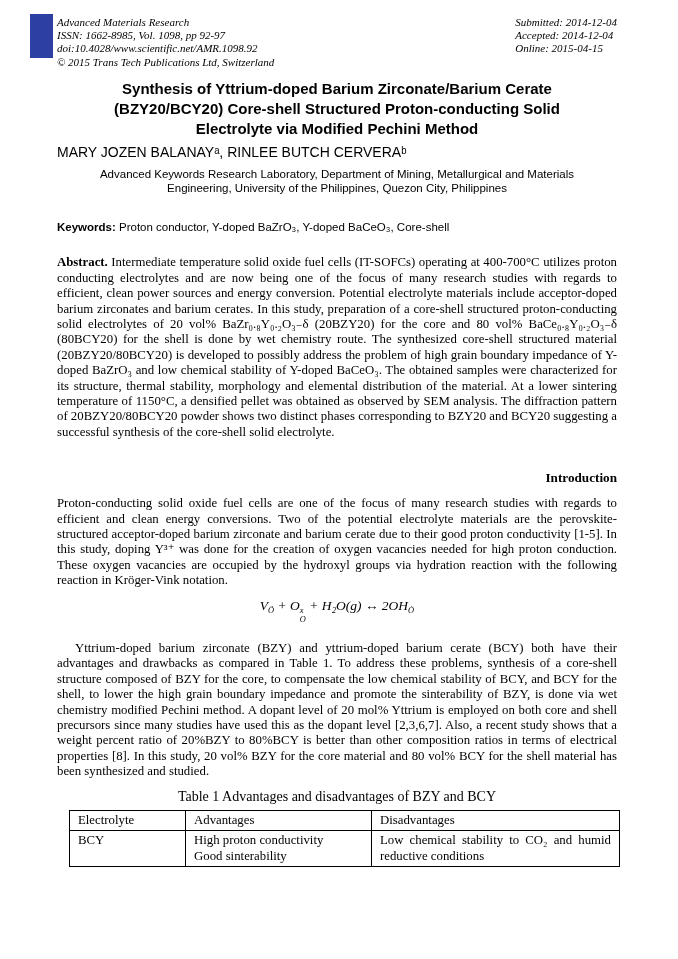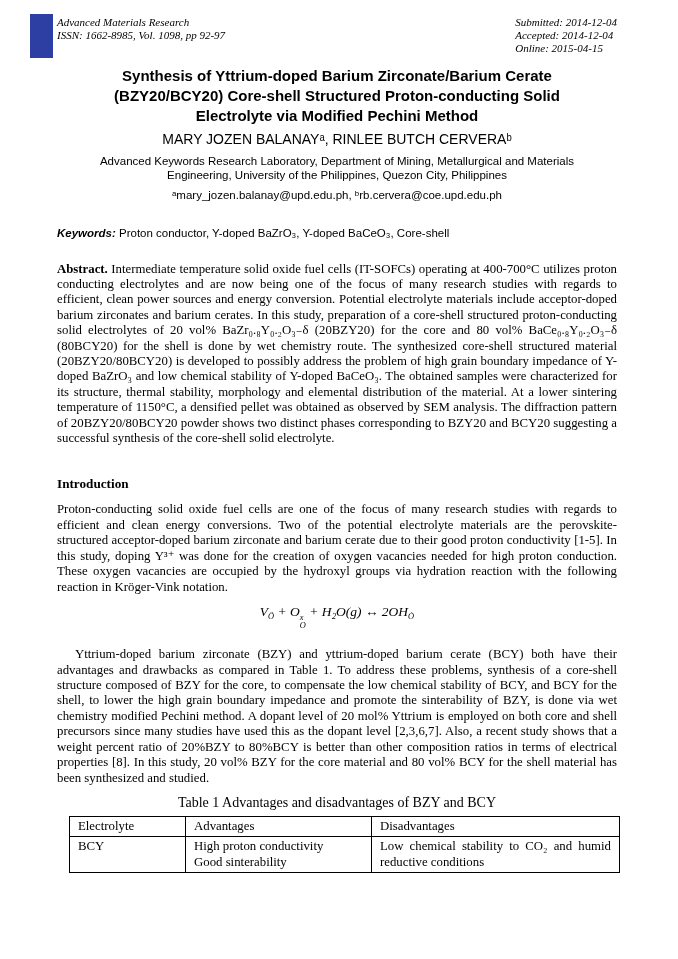--- a/index.html
+++ b/index.html
@@ -10,38 +10,38 @@
 
   
   .pub-header{display:flex;justify-content:space-between;
       font-style:italic;font-size:11px;line-height:13.2px;}
   .pub-right{text-align:left;}
 
   
   .title{margin:10px 0 0 0;text-align:center;font-weight:bold;
       font-family:"Liberation Sans","DejaVu Sans",sans-serif;
       font-size:15px;line-height:20px;}
-  .authors{margin-top:4px;text-align:center;
+  .authors{margin-top:4px;text-align:left;
       font-family:"Liberation Sans","DejaVu Sans",sans-serif;
       font-size:14px;line-height:18px;}
   .affiliation{margin-top:6px;text-align:center;
       font-family:"Liberation Sans","DejaVu Sans",sans-serif;
       font-size:11.5px;line-height:14.5px;}
   .emails{margin-top:5px;text-align:center;
       font-family:"Liberation Sans","DejaVu Sans",sans-serif;
       font-size:11.5px;line-height:14.5px;}
 
   .keywords{margin-top:24px;font-family:"Liberation Sans","DejaVu Sans",sans-serif;
       font-size:11.5px;line-height:14.5px;}
-  .kw-label{font-weight:bold;font-style:italic;}
+  .kw-label{font-weight:bold;}
 
   .abstract{margin:21px 0 0 0;font-size:12.8px;line-height:15.4px;text-align:justify;}
   .b{font-weight:bold;}
 
-  .section-heading{margin:30px 0 0 0;font-size:13.2px;font-weight:bold;}
+  .section-heading{margin:30px 0 0 0;font-size:13.2px;font-weight:bold;text-align:right;}
   .body-par{margin:10px 0 0 0;font-size:12.8px;line-height:15.4px;text-align:justify;}
   .indent{text-indent:18px;margin-top:16px;}
 
   .equation{margin:7px 0 7px 0;text-align:center;font-style:italic;
       font-size:13.5px;line-height:20px;}
   .e-sub{font-size:0.62em;vertical-align:-0.35em;}
   .stack{display:inline-flex;flex-direction:column;vertical-align:-0.45em;
       font-size:0.62em;line-height:1.05;text-align:left;}
 
   .table-caption{margin:9px 0 5px 0;text-align:center;font-size:14px;}
@@ -57,20 +57,22 @@
 <body>
 
 <div class="page">
 
   <div class="blue-marker" style="background: rgb(46, 63, 163);"></div>
 
   <div class="pub-header">
     <div class="pub-left">
       <div>Advanced Materials Research</div>
       <div>ISSN: 1662-8985, Vol. 1098, pp 92-97</div>
+      <div>doi:10.4028/www.scientific.net/AMR.1098.92</div>
+      <div>© 2015 Trans Tech Publications Ltd, Switzerland</div>
     </div>
     <div class="pub-right">
       <div>Submitted: 2014-12-04</div>
       <div>Accepted: 2014-12-04</div>
       <div>Online: 2015-04-15</div>
     </div>
   </div>
 
   <div class="title">
     <div>Synthesis of Yttrium-doped Barium Zirconate/Barium Cerate</div>
@@ -78,21 +80,20 @@
     <div>Electrolyte via Modified Pechini Method</div>
   </div>
 
   <div class="authors">MARY JOZEN BALANAYᵃ, RINLEE BUTCH CERVERAᵇ</div>
 
   <div class="affiliation">
     <div>Advanced Keywords Research Laboratory, Department of Mining, Metallurgical and Materials</div>
     <div>Engineering, University of the Philippines, Quezon City, Philippines</div>
   </div>
 
-  <div class="emails">ᵃmary_jozen.balanay@upd.edu.ph, ᵇrb.cervera@coe.upd.edu.ph</div>
 
   <div class="keywords">
     <span class="kw-label">Keywords:</span><span> Proton conductor, Y-doped BaZrO₃, Y-doped BaCeO₃, Core-shell</span>
   </div>
 
   <p class="abstract">
     <span class="b">Abstract.</span><span> Intermediate temperature solid oxide fuel cells (IT-SOFCs) operating at 400-700°C utilizes proton conducting electrolytes and are now being one of the focus of many research studies with regards to efficient, clean power sources and energy conversion. Potential electrolyte materials include acceptor-doped barium zirconates and barium cerates. In this study, preparation of a core-shell structured proton-conducting solid electrolytes of 20 vol% BaZr₀.₈Y₀.₂O₃₋δ (20BZY20) for the core and 80 vol% BaCe₀.₈Y₀.₂O₃₋δ (80BCY20) for the shell is done by wet chemistry route. The synthesized core-shell structured material (20BZY20/80BCY20) is developed to possibly address the problem of high grain boundary impedance of Y-doped BaZrO₃ and low chemical stability of Y-doped BaCeO₃. The obtained samples were characterized for its structure, thermal stability, morphology and elemental distribution of the material. At a lower sintering temperature of 1150°C, a densified pellet was obtained as observed by SEM analysis. The diffraction pattern of 20BZY20/80BCY20 powder shows two distinct phases corresponding to BZY20 and BCY20 suggesting a successful synthesis of the core-shell solid electrolyte.</span>
   </p>
 
   <h2 class="section-heading">Introduction</h2>

